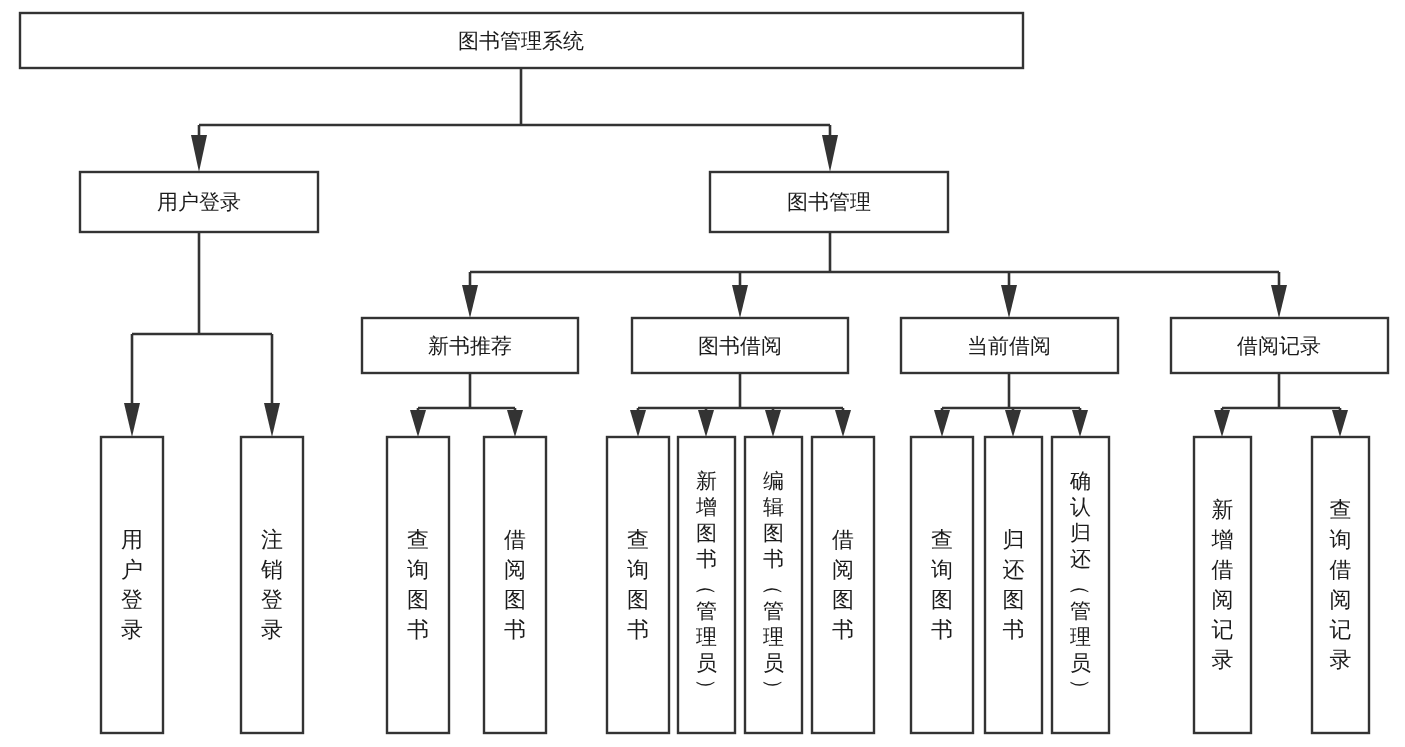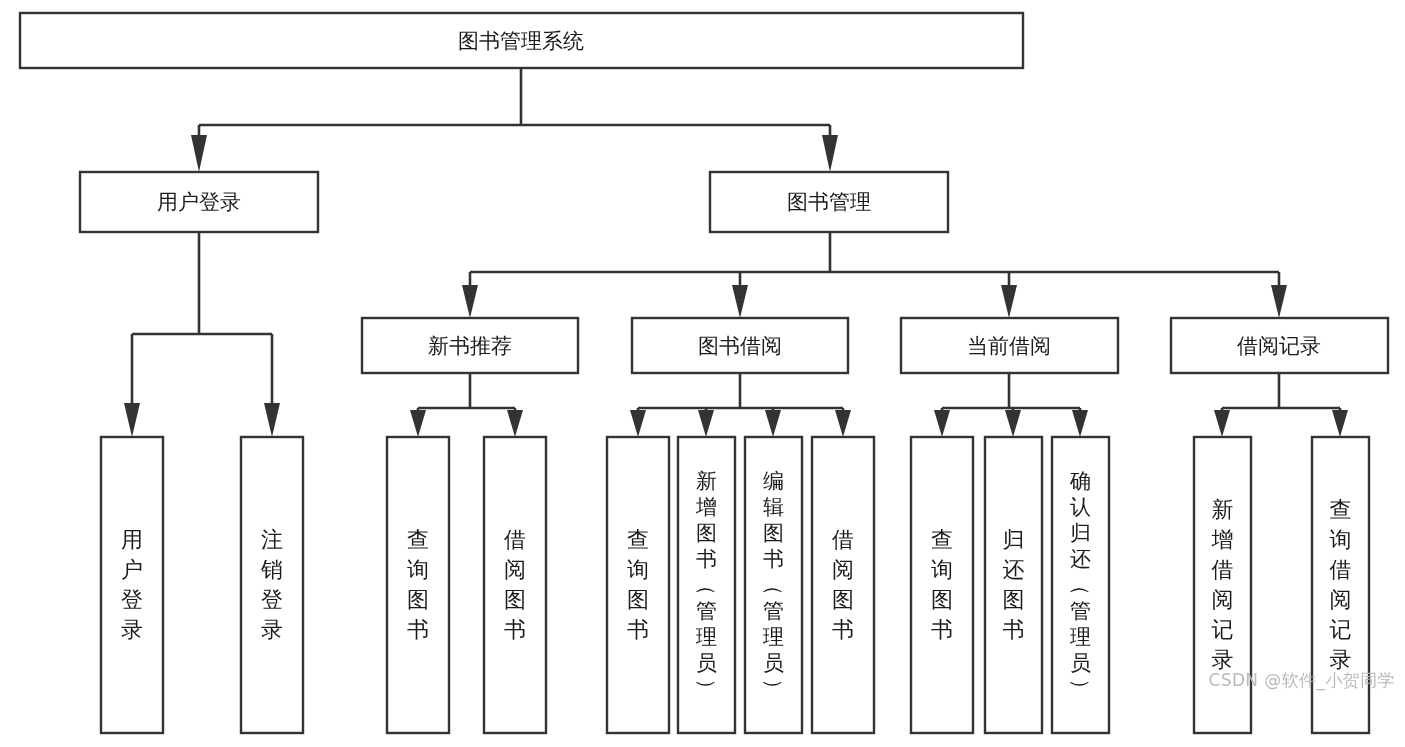--- a/index.html
+++ b/index.html
@@ -190,15 +190,14 @@
       <div style="position: absolute; left: 678px; top: 468px; width: 57px; text-align: center; font-family: &quot;DejaVu Sans&quot;, &quot;Liberation Sans&quot;, sans-serif; font-size: 21px; line-height: 26px; color: rgb(27, 27, 27); pointer-events: none; white-space: pre;"><div>新</div><div>增</div><div>图</div><div>书</div><div style="transform: rotate(90deg); display: block;">（</div><div>管</div><div>理</div><div>员</div><div style="transform: rotate(90deg); display: block;">）</div></div>
       <div style="position: absolute; left: 745px; top: 468px; width: 57px; text-align: center; font-family: &quot;DejaVu Sans&quot;, &quot;Liberation Sans&quot;, sans-serif; font-size: 21px; line-height: 26px; color: rgb(27, 27, 27); pointer-events: none; white-space: pre;"><div>编</div><div>辑</div><div>图</div><div>书</div><div style="transform: rotate(90deg); display: block;">（</div><div>管</div><div>理</div><div>员</div><div style="transform: rotate(90deg); display: block;">）</div></div>
       <div style="position: absolute; left: 812px; top: 525px; width: 62px; text-align: center; font-family: &quot;DejaVu Sans&quot;, &quot;Liberation Sans&quot;, sans-serif; font-size: 22px; line-height: 30px; color: rgb(27, 27, 27); pointer-events: none; white-space: pre;"><div>借</div><div>阅</div><div>图</div><div>书</div></div>
       <div style="position: absolute; left: 911px; top: 525px; width: 62px; text-align: center; font-family: &quot;DejaVu Sans&quot;, &quot;Liberation Sans&quot;, sans-serif; font-size: 22px; line-height: 30px; color: rgb(27, 27, 27); pointer-events: none; white-space: pre;"><div>查</div><div>询</div><div>图</div><div>书</div></div>
       <div style="position: absolute; left: 985px; top: 525px; width: 57px; text-align: center; font-family: &quot;DejaVu Sans&quot;, &quot;Liberation Sans&quot;, sans-serif; font-size: 22px; line-height: 30px; color: rgb(27, 27, 27); pointer-events: none; white-space: pre;"><div>归</div><div>还</div><div>图</div><div>书</div></div>
       <div style="position: absolute; left: 1052px; top: 468px; width: 57px; text-align: center; font-family: &quot;DejaVu Sans&quot;, &quot;Liberation Sans&quot;, sans-serif; font-size: 21px; line-height: 26px; color: rgb(27, 27, 27); pointer-events: none; white-space: pre;"><div>确</div><div>认</div><div>归</div><div>还</div><div style="transform: rotate(90deg); display: block;">（</div><div>管</div><div>理</div><div>员</div><div style="transform: rotate(90deg); display: block;">）</div></div>
       <div style="position: absolute; left: 1194px; top: 495px; width: 57px; text-align: center; font-family: &quot;DejaVu Sans&quot;, &quot;Liberation Sans&quot;, sans-serif; font-size: 22px; line-height: 30px; color: rgb(27, 27, 27); pointer-events: none; white-space: pre;"><div>新</div><div>增</div><div>借</div><div>阅</div><div>记</div><div>录</div></div>
       <div style="position: absolute; left: 1312px; top: 495px; width: 57px; text-align: center; font-family: &quot;DejaVu Sans&quot;, &quot;Liberation Sans&quot;, sans-serif; font-size: 22px; line-height: 30px; color: rgb(27, 27, 27); pointer-events: none; white-space: pre;"><div>查</div><div>询</div><div>借</div><div>阅</div><div>记</div><div>录</div></div>
     </div>
 
-  <div class="watermark">CSDN @软件_小贺同学</div>
 
 </div>
 
 </body></html>

